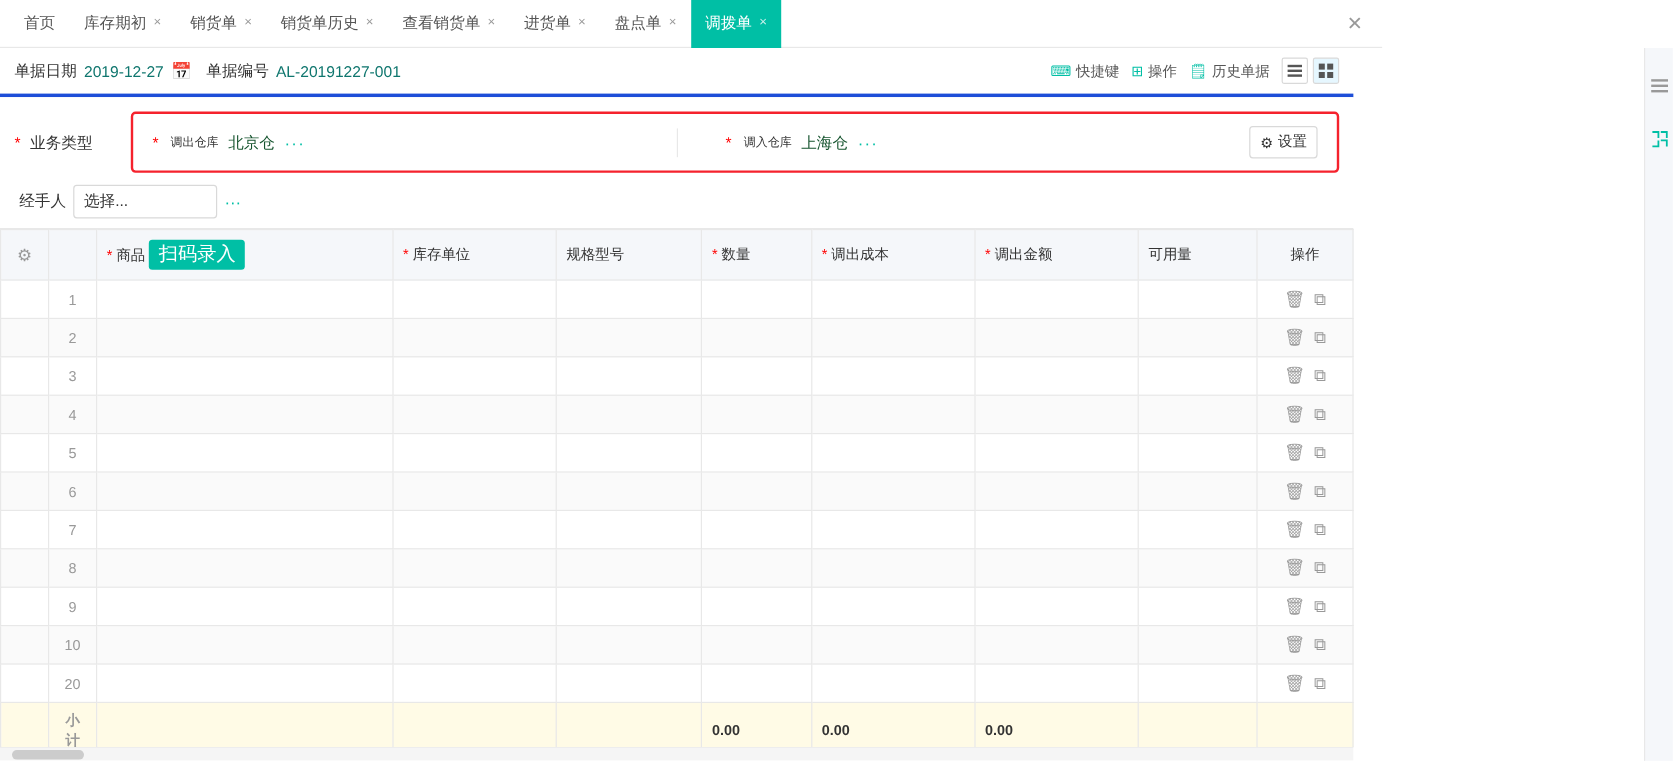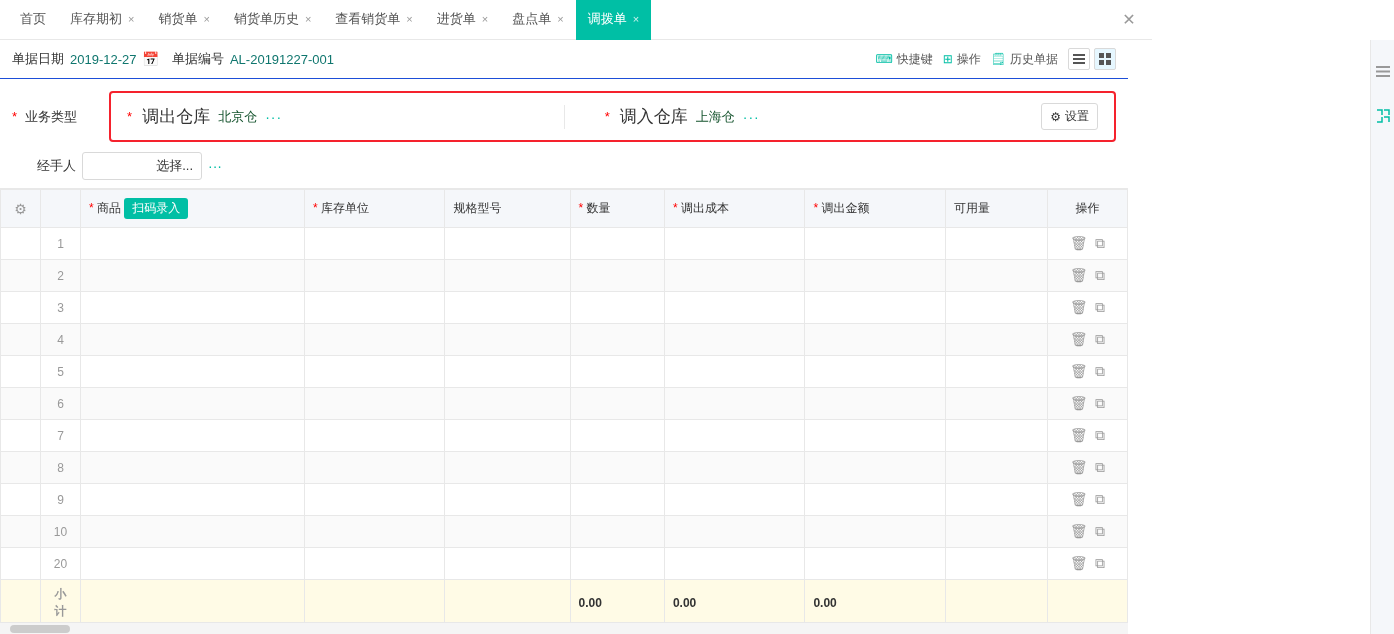--- a/index.html
+++ b/index.html
@@ -48,21 +48,21 @@
       font-size: 16px;
       color: #999;
     }
 
     
     .toolbar {
       display: flex;
       align-items: center;
       padding: 8px 12px;
       background: #fff;
-      border-bottom: 1px solid #1d4ed8;
+      border-bottom: 3px solid #1d4ed8;
       gap: 16px;
     }
     .toolbar-left { display: flex; align-items: center; gap: 12px; flex: 1; }
     .toolbar-right { display: flex; align-items: center; gap: 10px; }
     .field-group { display: flex; align-items: center; gap: 6px; }
     .field-label { color: #333; font-size: 13px; }
     .field-value { color: #0f766e; font-size: 13px; }
     .calendar-icon { color: #00bfa5; cursor: pointer; font-size: 14px; }
     .toolbar-action { display: flex; align-items: center; gap: 4px; color: #555; font-size: 12px; cursor: pointer; }
 
@@ -94,21 +94,21 @@
       border: 2px solid #f5222d;
       border-radius: 4px;
       padding: 10px 16px;
       display: flex;
       align-items: center;
       gap: 40px;
       margin-left: 16px;
       flex: 1;
     }
     .warehouse-field { display: flex; align-items: center; gap: 8px; flex: 1; }
-    .warehouse-field .wh-label { color: #333; font-size: 17px; white-space: nowrap; }
+    .warehouse-field .wh-label { color: #333; font-size: 10px; white-space: nowrap; }
     .warehouse-field .wh-value { color: #14532d; font-size: 13px; }
     .warehouse-field .dots { color: #00bfa5; cursor: pointer; font-size: 14px; letter-spacing: 1px; }
     .warehouse-divider { width: 1px; height: 24px; background: #e8e8e8; }
 
     
     .settings-btn {
       display: flex;
       align-items: center;
       gap: 4px;
       border: 1px solid #d9d9d9;
@@ -161,21 +161,21 @@
     .data-table tbody tr:nth-child(even) { background: #fafafa; }
     .data-table tfoot tr { background: #fffbe6; }
     .data-table tfoot td { font-weight: bold; font-size: 12px; color: #333; border: 1px solid #e8e8e8; padding: 6px 8px; }
 
     .scan-btn {
       background: #00bfa5;
       color: #fff;
       border: none;
       border-radius: 3px;
       padding: 2px 8px;
-      font-size: 12px;
+      font-size: 16px;
       cursor: pointer;
       white-space: nowrap;
     }
 
     .action-icon {
       cursor: pointer;
       color: #999;
       font-size: 14px;
       margin: 0 2px;
     }
@@ -347,21 +347,21 @@
           </div>
 
           <div class="settings-btn">
             <span>⚙</span>
             <span>设置</span>
           </div>
         </div>
       </div>
 
       <div class="form-row" style="margin-bottom:0;">
-        <div class="person-field" style="margin-left:25px;text-align:right;">
+        <div class="person-field" style="margin-left:4px;">
           <span class="field-label">经手人</span>
           <div class="form-select-wrapper" style="min-width:120px;">
             <span class="select-value form-input-placeholder">选择...</span>
           </div>
           <span class="person-dots">···</span>
         </div>
       </div>
     </div>
 
     <div class="table-container">

